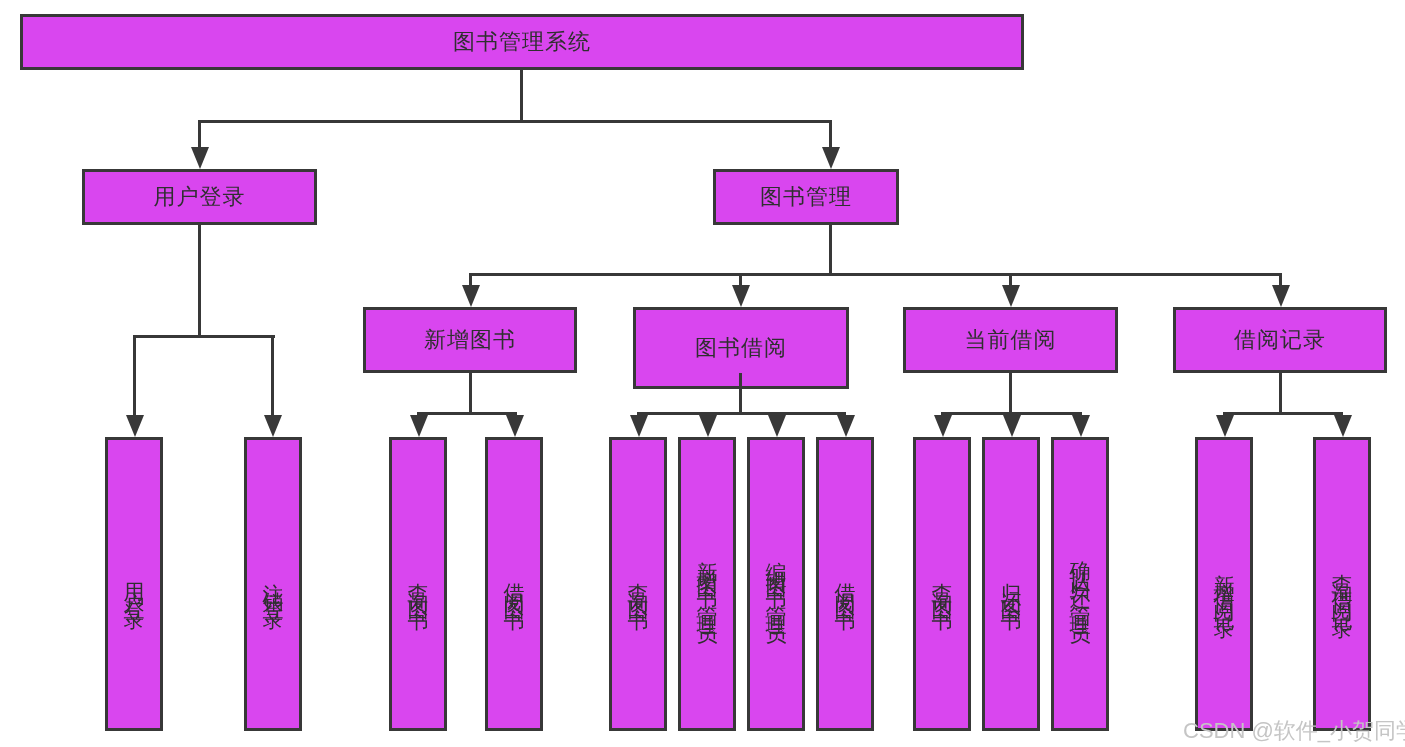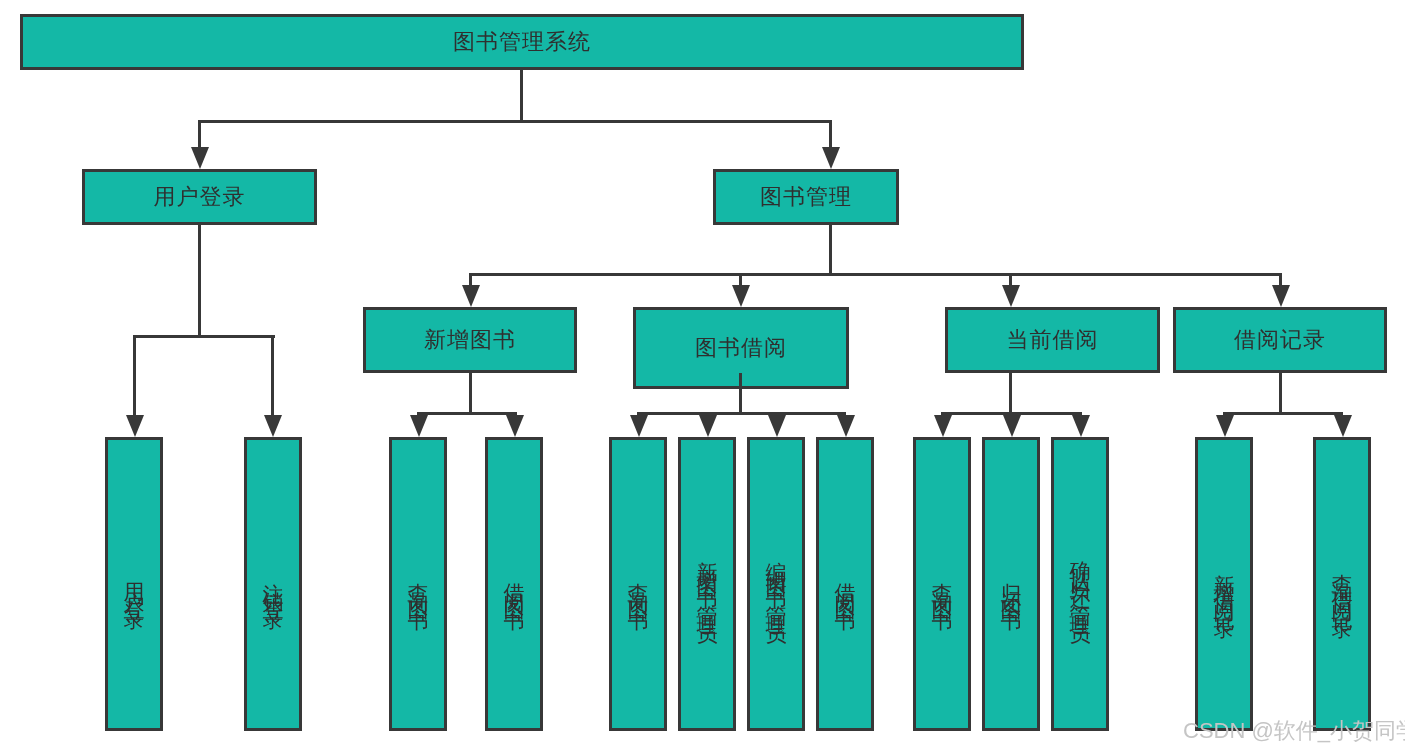--- a/index.html
+++ b/index.html
@@ -11,21 +11,21 @@
     width: 1405px;
     height: 747px;
     background: #ffffff;
     overflow: hidden;
   }
 
   
   .node {
     position: absolute;
     border: 3px solid #383838;
-    background: #14b8a6;
+    background: #d946ef;
     display: flex;
     align-items: center;
     justify-content: center;
     color: #2f2f2f;
   }
   .node.h { font-size: 22px; letter-spacing: 1px; }
   .node.leaf { width: 58px; top: 437px; height: 294px; }
   .node.leaf .vtext {
     writing-mode: vertical-rl;
     text-orientation: mixed;
@@ -95,21 +95,21 @@
   <div class="tri" style="left:1002px; top:285px;"></div>
   <div class="vline" style="left:1279px; top:273px; height:14px;"></div>
   <div class="tri" style="left:1272px; top:285px;"></div>
 
   <div class="node h" style="left:363px; top:307px; width:214px; height:66px;">
     <span>新增图书</span>
   </div>
   <div class="node h" style="left:633px; top:307px; width:216px; height:82px;">
     <span>图书借阅</span>
   </div>
-  <div class="node h" style="left:903px; top:307px; width:215px; height:66px;margin-left:42px;">
+  <div class="node h" style="left:903px; top:307px; width:215px; height:66px;">
     <span>当前借阅</span>
   </div>
   <div class="node h" style="left:1173px; top:307px; width:214px; height:66px;">
     <span>借阅记录</span>
   </div>
 
   <div class="vline" style="left:469px; top:373px; height:41px;"></div>
   <div class="hline" style="left:417px; top:412px; width:100px;"></div>
   <div class="tri" style="left:410px; top:415px;"></div>
   <div class="tri" style="left:506px; top:415px;"></div>

